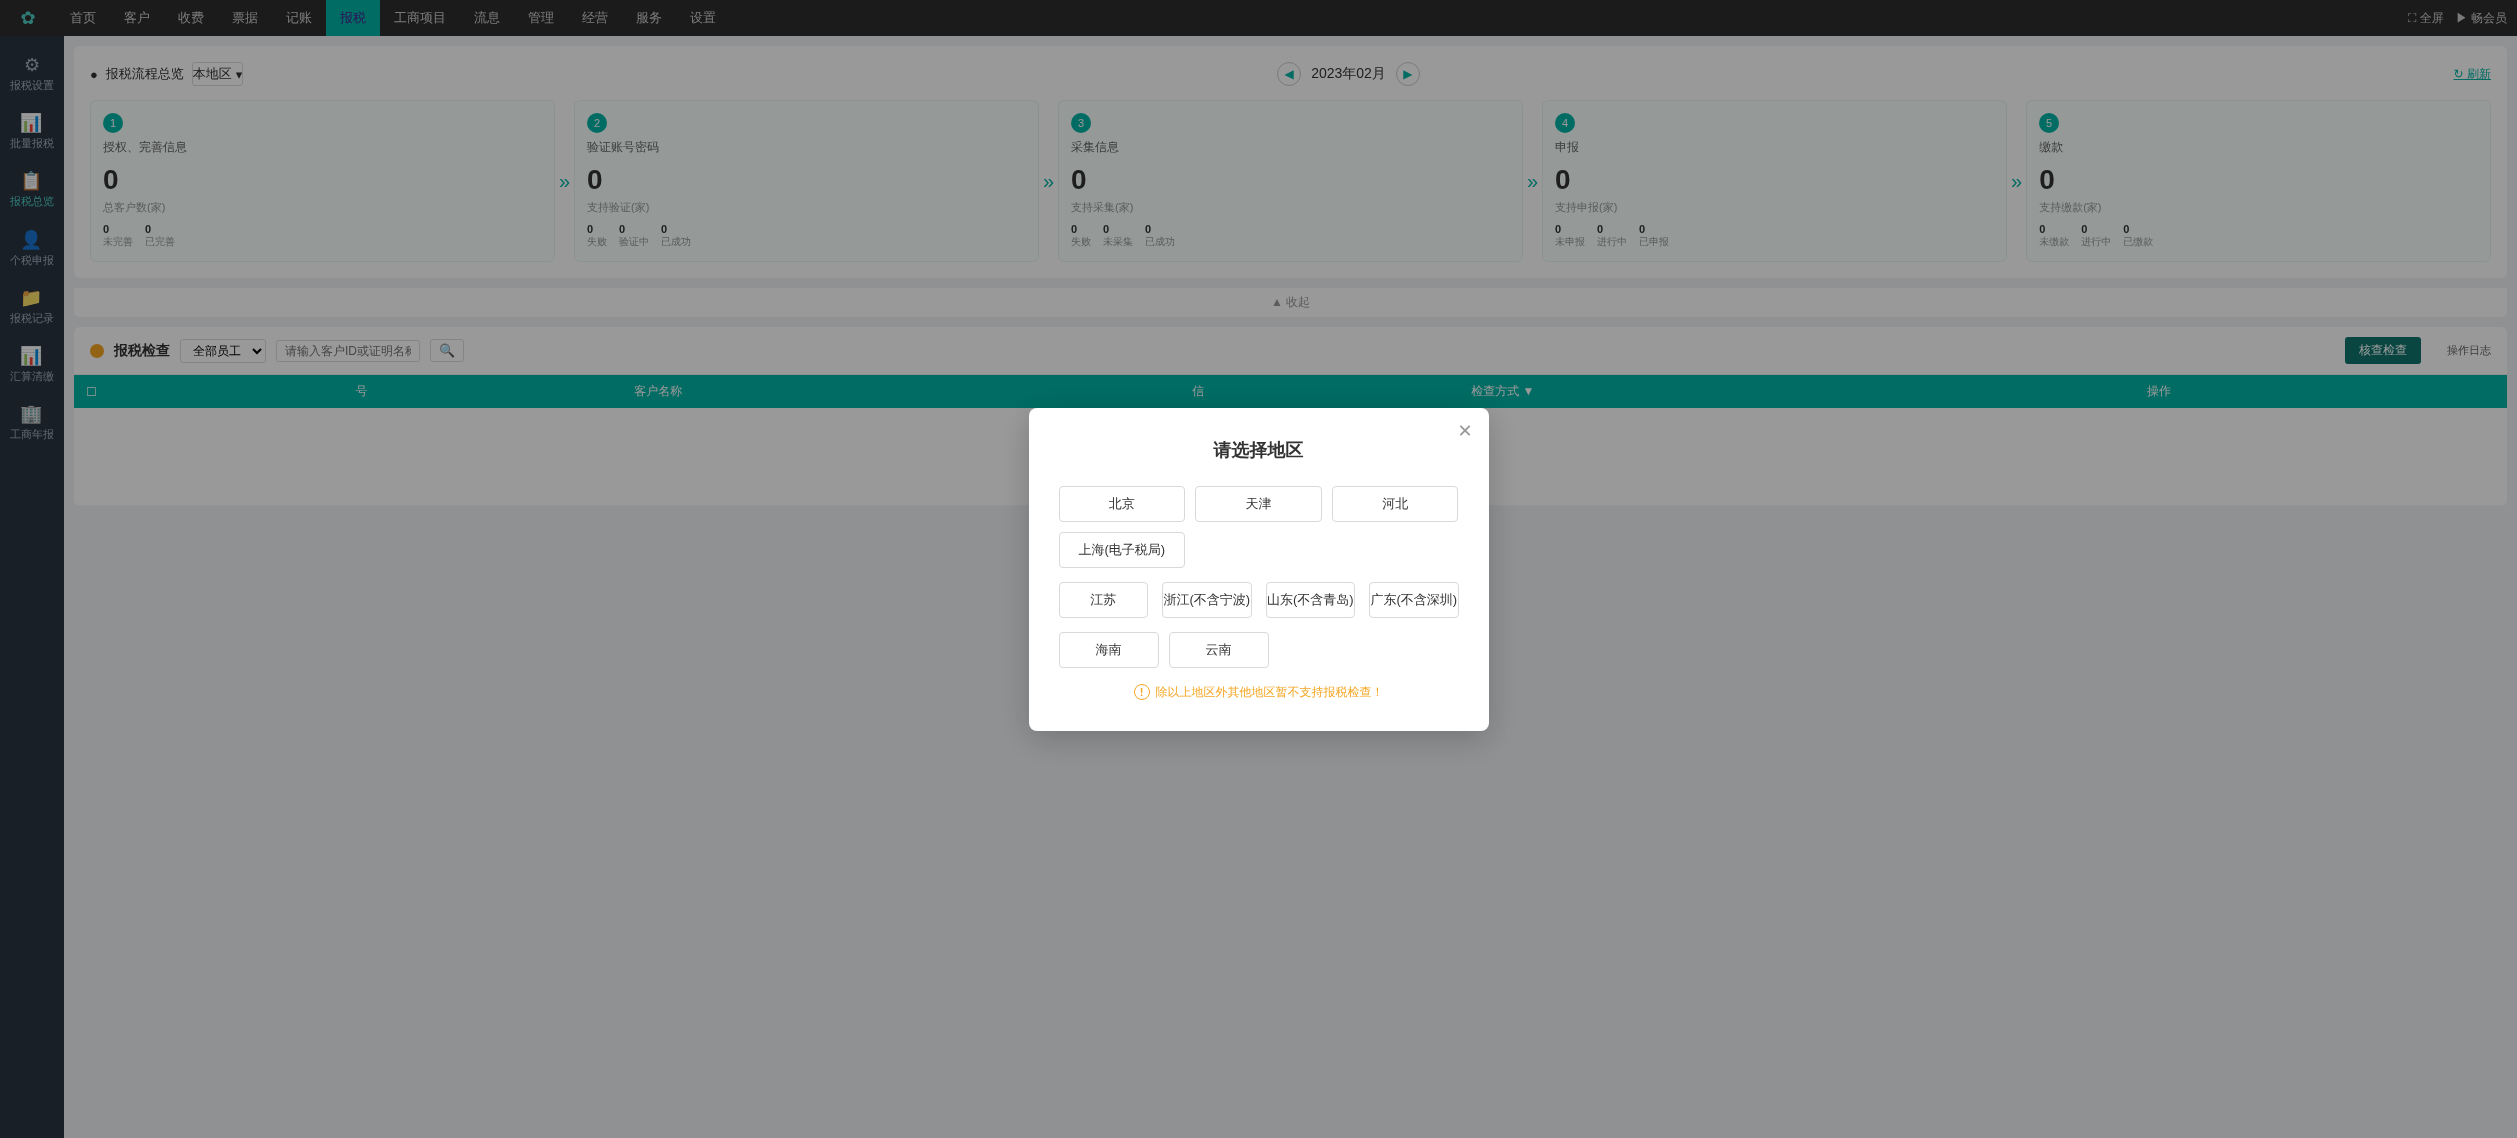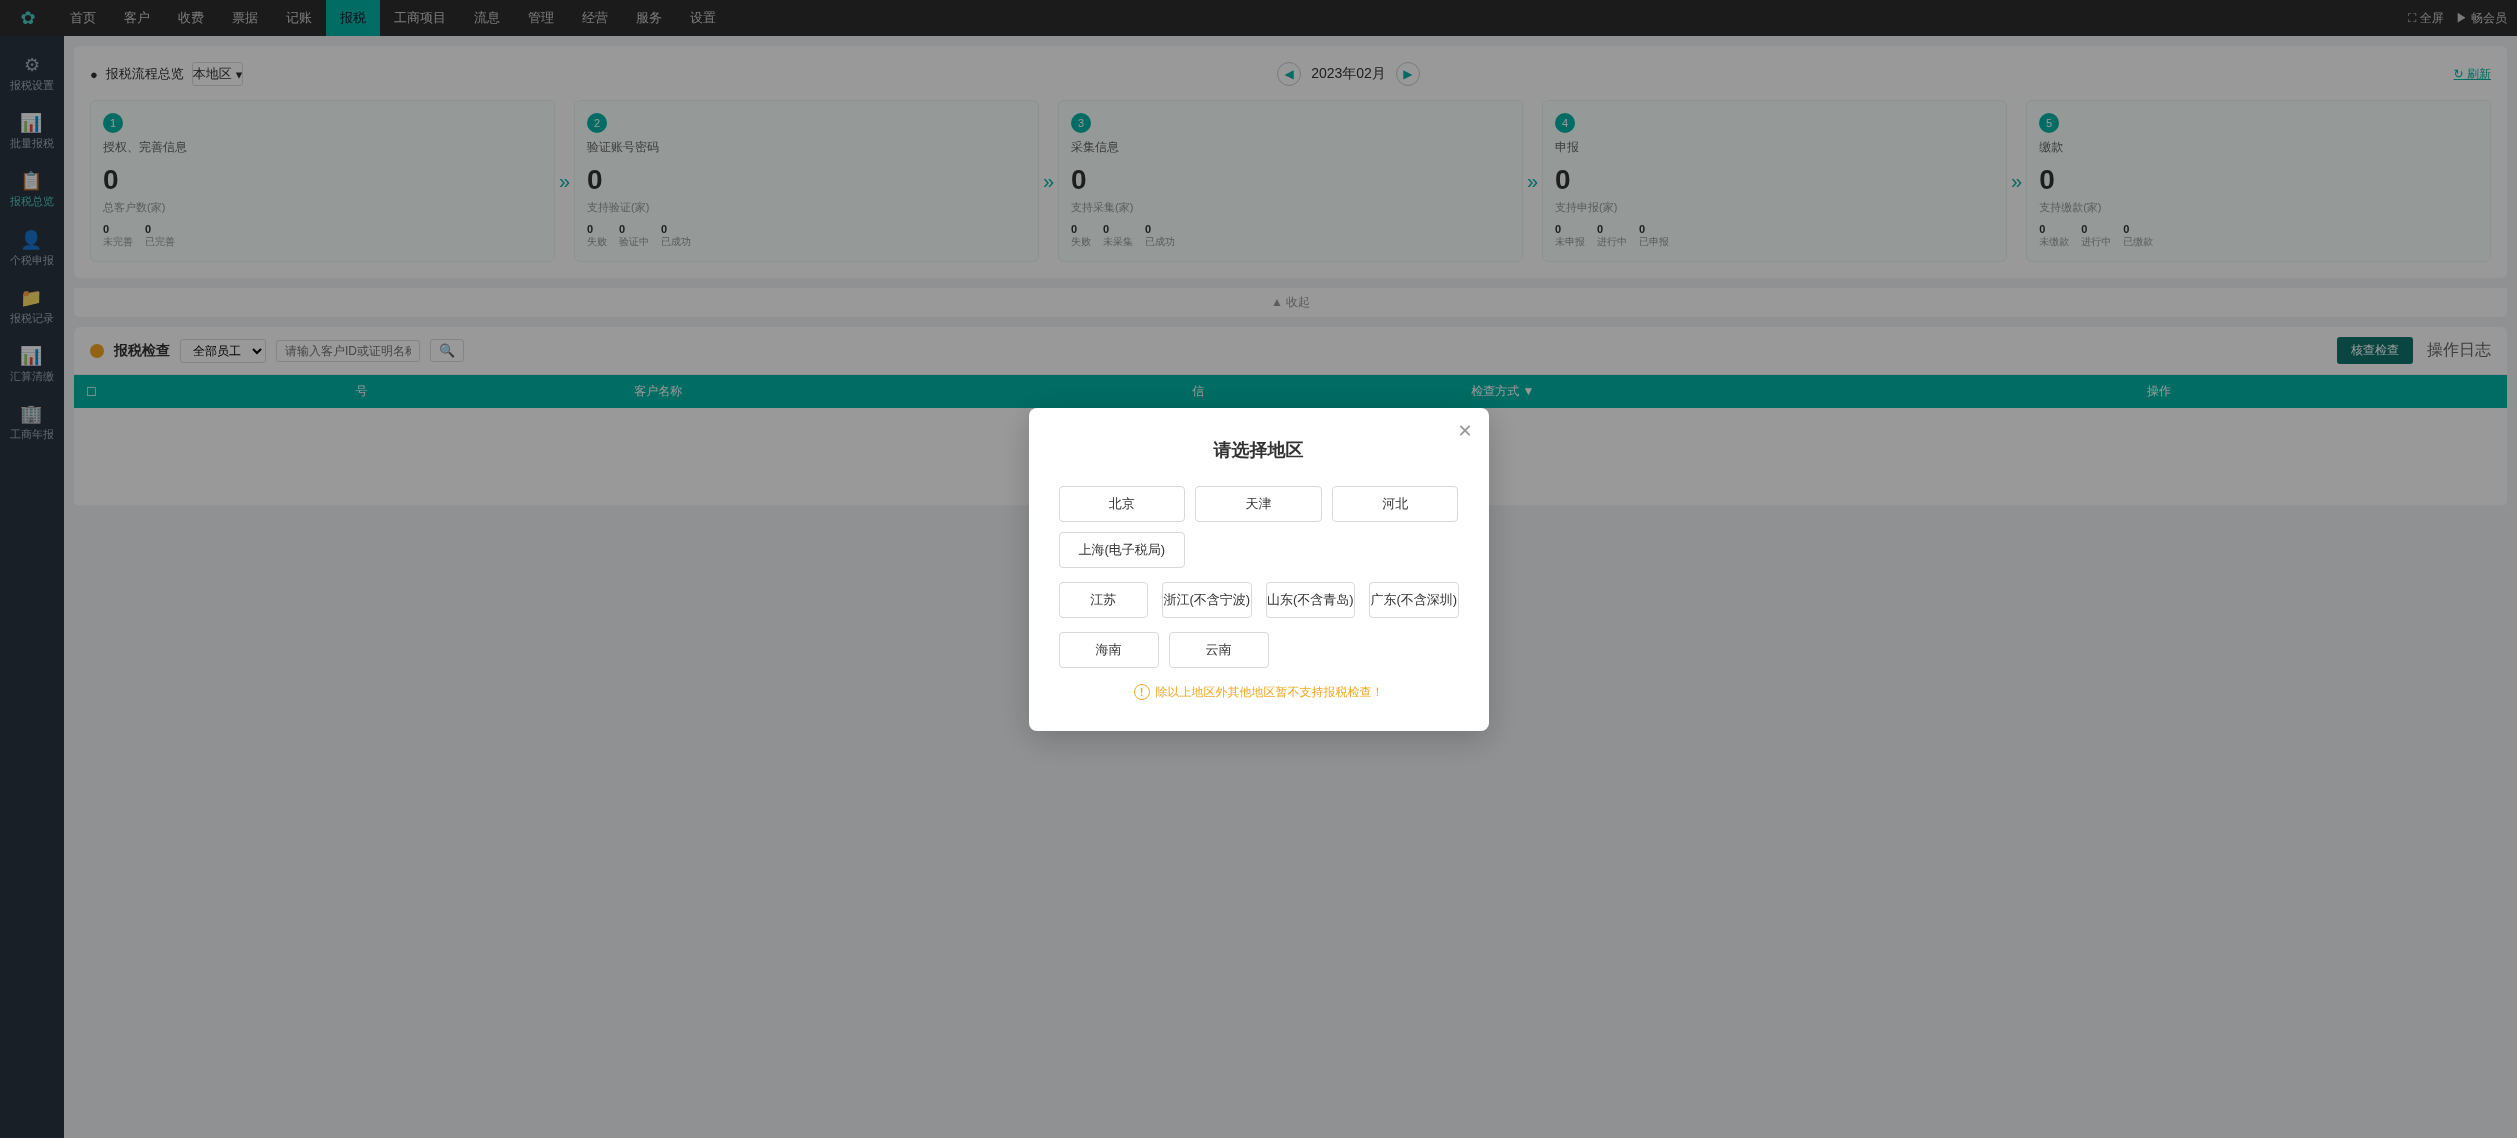--- a/index.html
+++ b/index.html
@@ -34,21 +34,21 @@
     .top-nav .nav-item {
       padding: 0 14px;
       height: 36px;
       line-height: 36px;
       cursor: pointer;
       color: #ccc;
       font-size: 13px;
     }
     .top-nav .nav-item.active {
       background: #00b4a6;
-      color: #0f172a;
+      color: #4c1d95;
     }
     .top-nav .right-actions {
       margin-left: auto;
       display: flex;
       align-items: center;
       gap: 12px;
       color: #ccc;
       font-size: 12px;
     }
     .top-nav .right-actions span { cursor: pointer; }
@@ -264,23 +264,23 @@
       background: #0f766e;
       color: #fff;
       border: none;
       padding: 5px 14px;
       border-radius: 3px;
       cursor: pointer;
       font-size: 12px;
     }
     .check-header .log-btn {
       color: #666;
-      font-size: 16px;
-      cursor: pointer;
-      margin-left: 4px;
+      font-size: 11px;
+      cursor: pointer;
+      margin-left: 16px;
     }
 
     
     .data-table {
       width: 100%;
       border-collapse: collapse;
     }
     .data-table th {
       background: #00b4a6;
       color: #fff;

